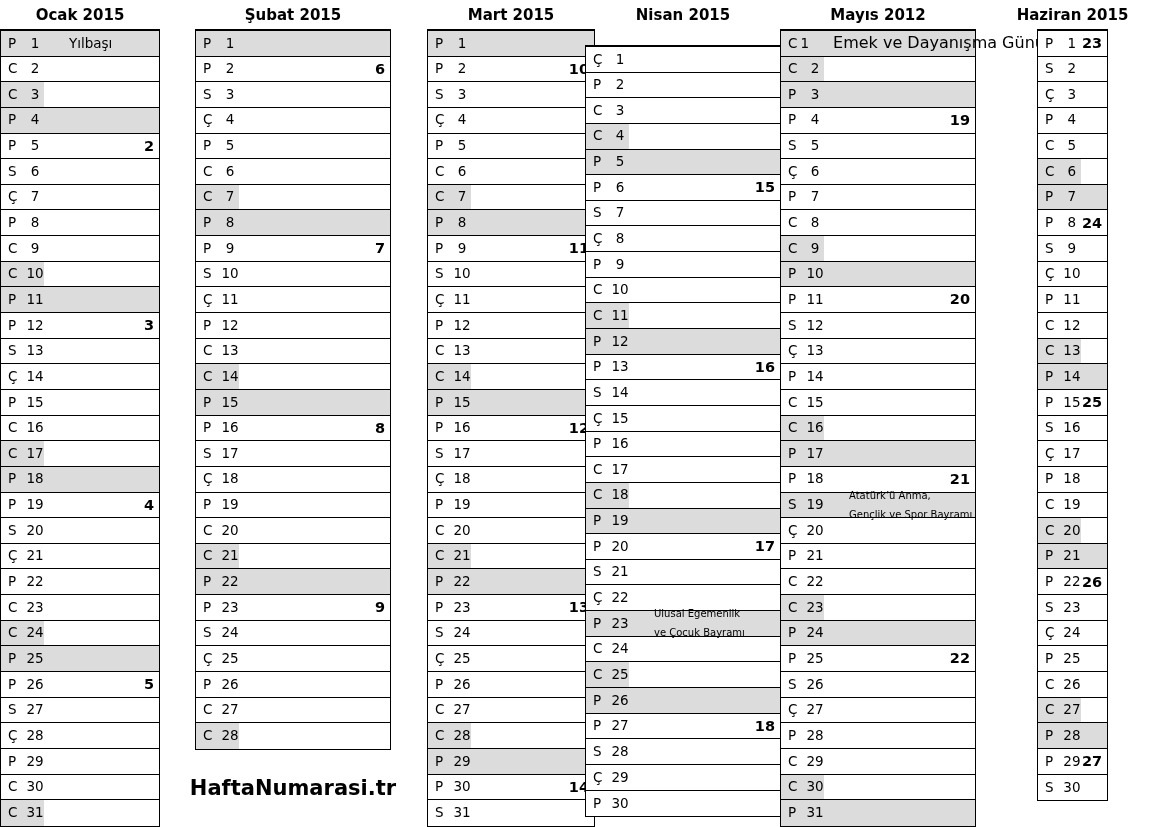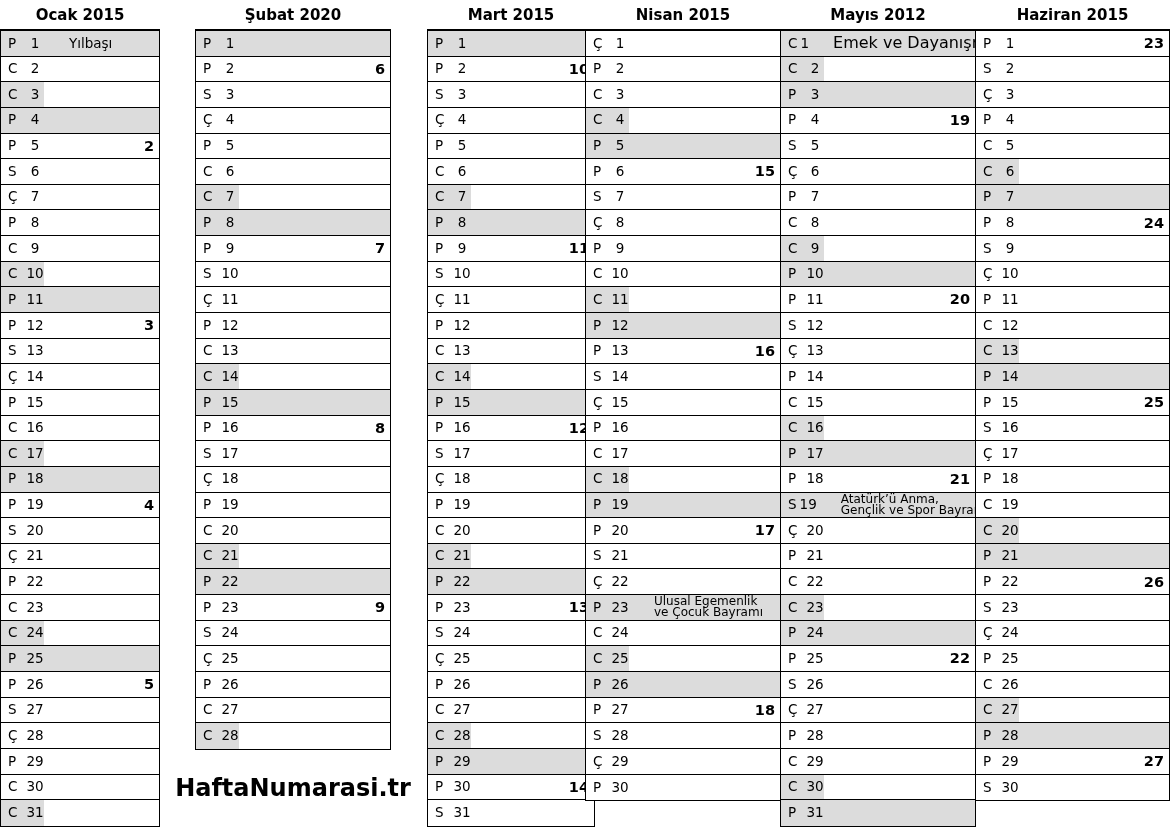--- a/index.html
+++ b/index.html
@@ -46,34 +46,34 @@
   }
   .day-row:last-child { border-bottom: none; }
   .day-row.shade-full { background: #dcdcdc; }
   .day-row.shade-label {
     background: linear-gradient(to right, #dcdcdc 43px, #ffffff 43px);
   }
   .dow { display: inline-block; width: 14px; margin-left: 7px; }
   .num { display: inline-block; width: 20px; margin-left: 3px; text-align: center; }
   .hol { margin-left: 24px; white-space: nowrap; }
   .hol.sz-md { font-size: 16px; }
-  .hol.sz-sm { font-size: 12px; line-height: 11px; }
+  .hol.sz-sm { font-size: 10px; line-height: 19px; }
   .wk {
     margin-left: auto;
     padding-right: 5px;
     font-weight: bold;
     font-size: 14.5px;
   }
   .filler {
     flex: 1;
     display: flex;
     align-items: center;
     justify-content: center;
   }
-  .brand { font-weight: bold; font-size: 24px; white-space: nowrap; }
+  .brand { font-weight: bold; font-size: 21px; white-space: nowrap; }
 </style>
 </head>
 <body>
 
 <div id="stage">
     <div class="month-col" style="left: 0px; width: 160px;">
       <div class="month-title">Ocak 2015</div>
       <div class="day-grid">
         <div class="day-row shade-full">
           <span class="dow">P</span>
@@ -200,21 +200,21 @@
           <span class="dow">C</span>
           <span class="num">30</span>
         </div>
         <div class="day-row shade-label">
           <span class="dow">C</span>
           <span class="num">31</span>
         </div>
       </div>
     </div>
     <div class="month-col" style="left: 195px; width: 196px;">
-      <div class="month-title">Şubat 2020</div>
+      <div class="month-title">Şubat 2015</div>
       <div class="day-grid">
         <div class="day-row shade-full">
           <span class="dow">P</span>
           <span class="num">1</span>
         </div>
         <div class="day-row">
           <span class="dow">P</span>
           <span class="num">2</span>
           <span class="wk">6</span>
         </div>
@@ -457,21 +457,21 @@
           <span class="dow">P</span>
           <span class="num">30</span>
           <span class="wk">14</span>
         </div>
         <div class="day-row">
           <span class="dow">S</span>
           <span class="num">31</span>
         </div>
       </div>
     </div>
-    <div class="month-col" style="left: 585px; width: 196px;">
+    <div class="month-col" style="left: 585px; width: 196px; gap: 16px;">
       <div class="month-title">Nisan 2015</div>
       <div class="day-grid">
         <div class="day-row">
           <span class="dow">Ç</span>
           <span class="num">1</span>
         </div>
         <div class="day-row">
           <span class="dow">P</span>
           <span class="num">2</span>
         </div>
@@ -722,21 +722,21 @@
         <div class="day-row shade-label">
           <span class="dow">C</span>
           <span class="num">30</span>
         </div>
         <div class="day-row shade-full">
           <span class="dow">P</span>
           <span class="num">31</span>
         </div>
       </div>
     </div>
-    <div class="month-col" style="left: 975px; width: 195px;">
+    <div class="month-col" style="left: 975px; width: 195px; align-items: center;">
       <div class="month-title">Haziran 2015</div>
       <div class="day-grid">
         <div class="day-row">
           <span class="dow">P</span>
           <span class="num">1</span>
           <span class="wk">23</span>
         </div>
         <div class="day-row">
           <span class="dow">S</span>
           <span class="num">2</span>

